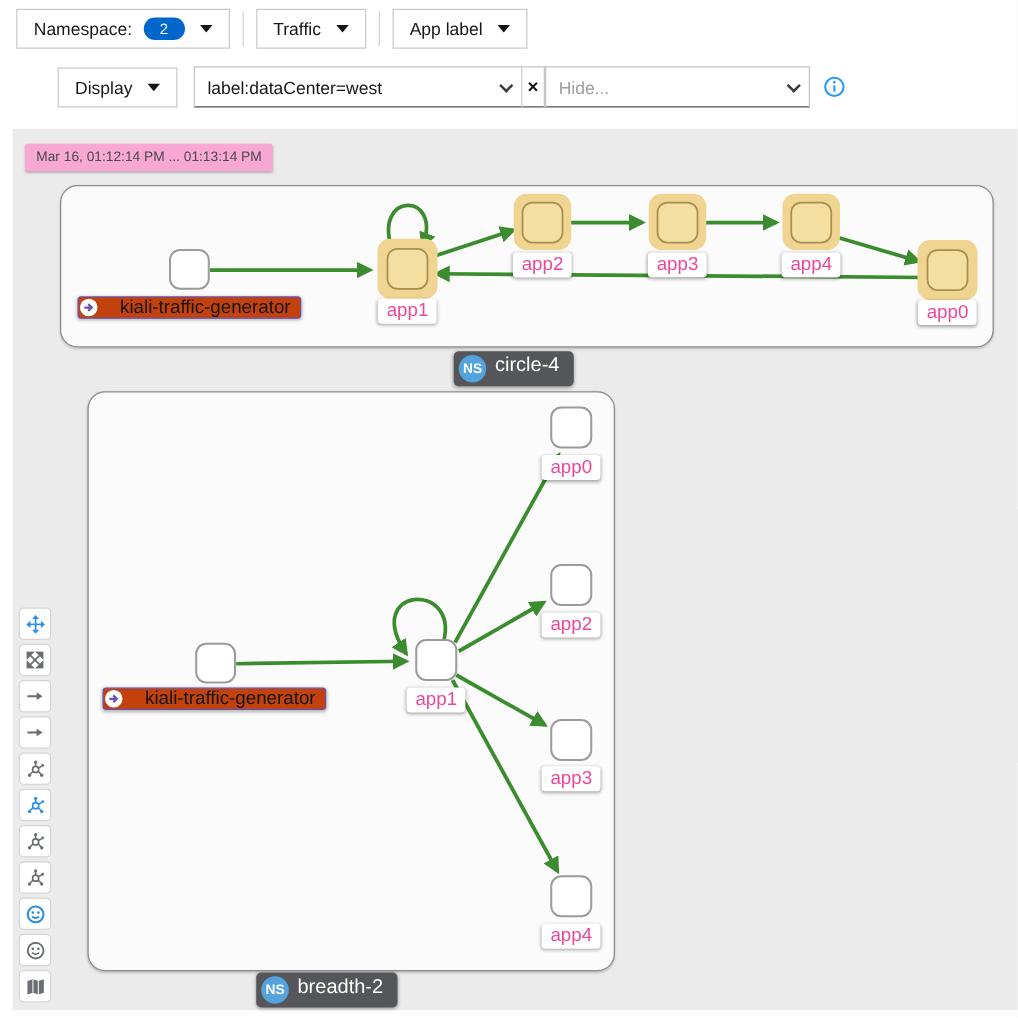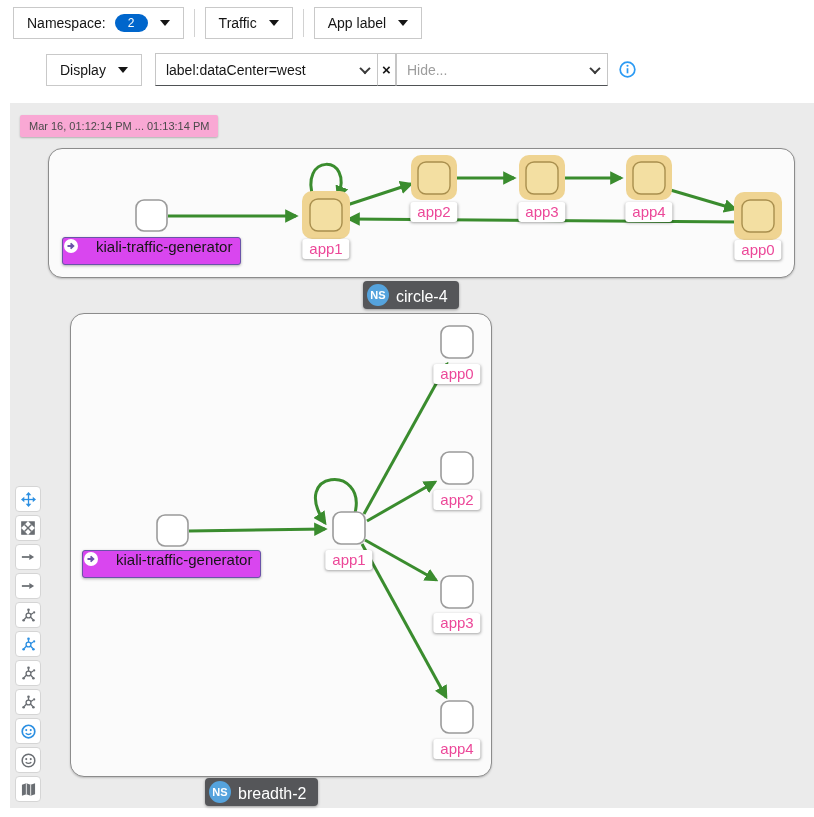--- a/index.html
+++ b/index.html
@@ -17,21 +17,21 @@
     min-width: 33px; text-align: center; border-radius: 9px; padding: 0 8px; }
   .caret { width: 0; height: 0; border-left: 5px solid transparent;
     border-right: 5px solid transparent; border-top: 6px solid #151515; margin-left: 3px; }
   .combo { display: inline-flex; align-items: center; height: 33px; background: #fff;
     border: 1px solid #c6c6c6; border-bottom: 1px solid #4f5255; padding: 0 8px 0 10px; }
   .combo input { border: none; outline: none; flex: 1; font-size: 14px;
     font-family: "Liberation Sans", sans-serif; color: #151515; background: transparent; }
   .combo input::placeholder { color: #9d9d9d; }
   .chev { width: 8px; height: 8px; border-right: 2px solid #3a3a3a;
     border-bottom: 2px solid #3a3a3a; transform: rotate(45deg) translate(-1px,-1px); flex: none; }
-  #find-combo { width: 223px; margin-left: 13px; }
+  #find-combo { width: 263px; margin-left: 13px; }
   #hide-combo { width: 212px; }
   .x-btn { width: 18px; height: 33px; border: 1px solid #c6c6c6; border-bottom: 1px solid #4f5255;
     border-left: none; background: #fff; font-size: 15px; font-weight: bold; color: #151515;
     display: flex; align-items: center; justify-content: center; cursor: pointer; }
   .info-wrap { margin-left: 11px; display: flex; align-items: center; cursor: pointer; }
 
   
   #panel { position: absolute; left: 10px; top: 103px; width: 804px; height: 705px;
     background: #ebebeb; }
   #timestamp { position: absolute; left: 10px; top: 12px; background: #f9a8d4; color: #4a4a4a;
@@ -40,28 +40,28 @@
   .group-box { position: absolute; background: #fbfbfb; border: 1.5px solid #8c8c8c;
     border-radius: 14px; box-shadow: 0 1px 2px rgba(0,0,0,.2); }
   #group1 { left: 38px; top: 45px; width: 747px; height: 130px; }
   #group2 { left: 60px; top: 210px; width: 422px; height: 464px; }
   .group-box svg { position: absolute; left: 0; top: 0; }
 
   .node-label { position: absolute; transform: translateX(-50%); background: #fff;
     color: #ec4899; font-size: 15px; padding: 1px 7px 2px; border-radius: 3px;
     box-shadow: 0 1px 3px rgba(0,0,0,.35); white-space: nowrap; cursor: pointer; }
 
-  .gen-badge { position: absolute; display: inline-flex; align-items: flex-start; height: 28px;
-    border: 1.5px solid #6a53a8; border-radius: 3px; background: #d946ef;
+  .gen-badge { position: absolute; display: inline-flex; align-items: flex-end; height: 18px;
+    border: 1.5px solid #6a53a8; border-radius: 3px; background: #c2410c;
     box-shadow: 0 1px 3px rgba(0,0,0,.3); cursor: pointer; }
   .gen-icon { background: #6a53a8; width: 25px; display: flex; align-items: center;
     justify-content: center; border-radius: 1px 0 0 1px; }
   .gen-text { font-size: 15px; color: #161616; padding: 0 8px; display: flex; align-items: center; }
 
-  .ns-badge { position: absolute; display: inline-flex; align-items: flex-end; gap: 7px;
+  .ns-badge { position: absolute; display: inline-flex; align-items: flex-start; gap: 7px;
     background: #555659; color: #fff; font-size: 16px; border-radius: 4px;
     padding: 3px 11px 3px 4px; box-shadow: 0 1px 3px rgba(0,0,0,.35); cursor: pointer; }
   .ns-circle { width: 22px; height: 22px; border-radius: 50%; background: #55a3dd;
     color: #fff; font-size: 11px; font-weight: bold; display: flex; align-items: center;
     justify-content: center; }
   #ns1 { left: 353px; top: 178px; }
   #ns2 { left: 195px; top: 675px; }
 
   
   #toolbar { position: absolute; left: 5px; top: 383px; display: flex; flex-direction: column; gap: 3px; }

